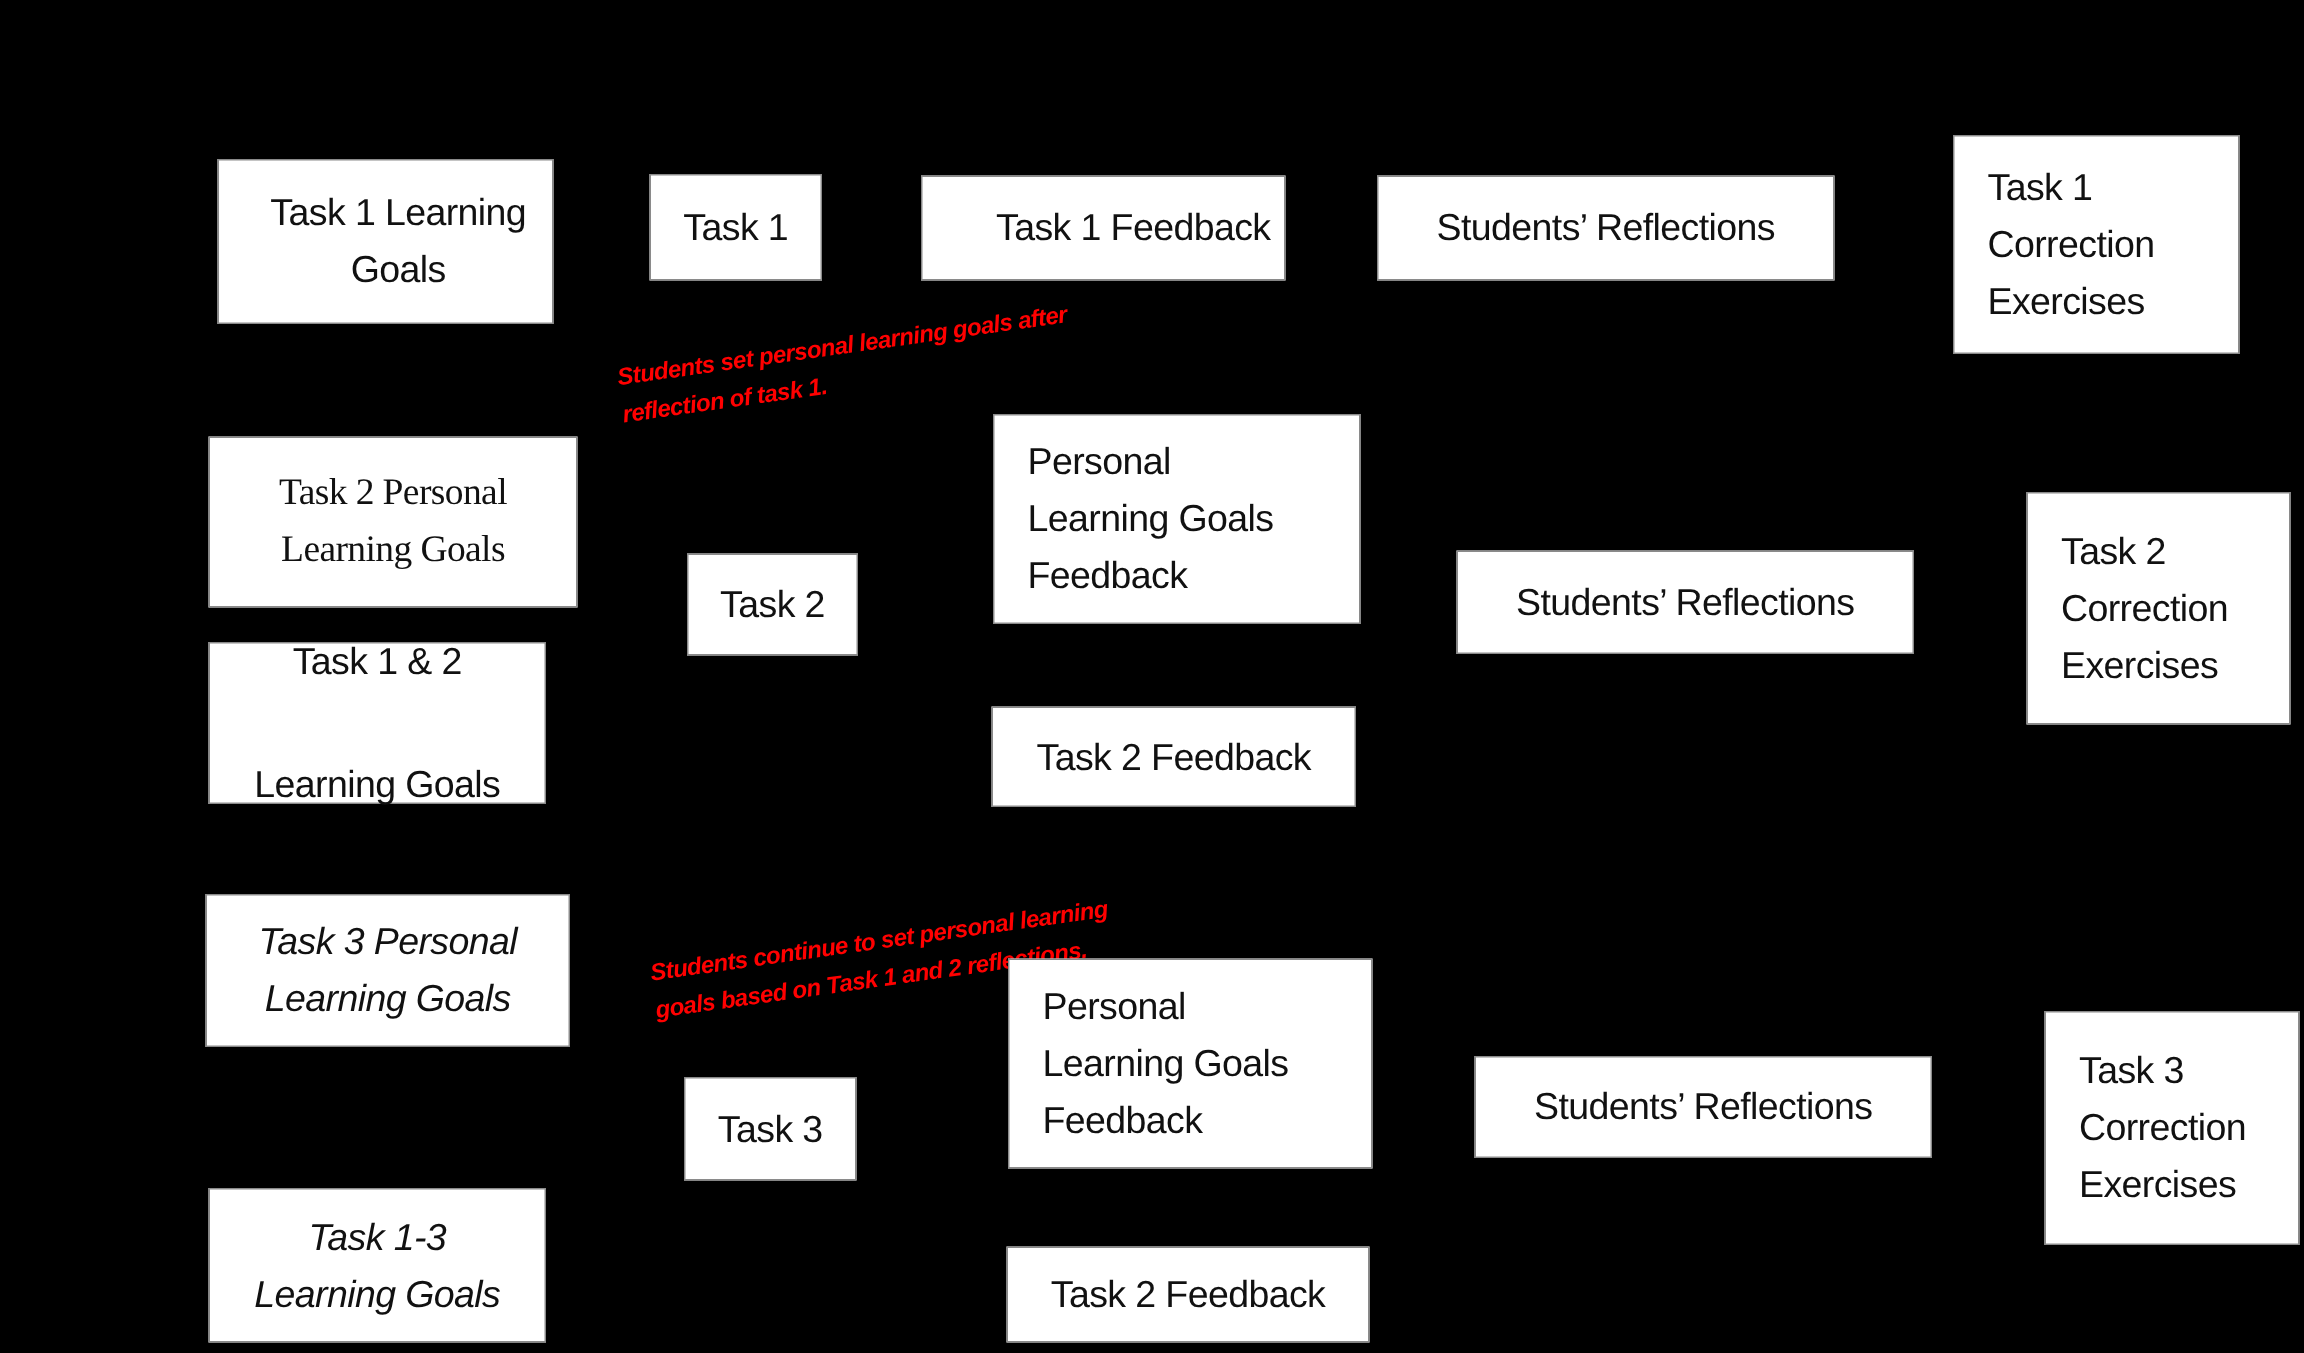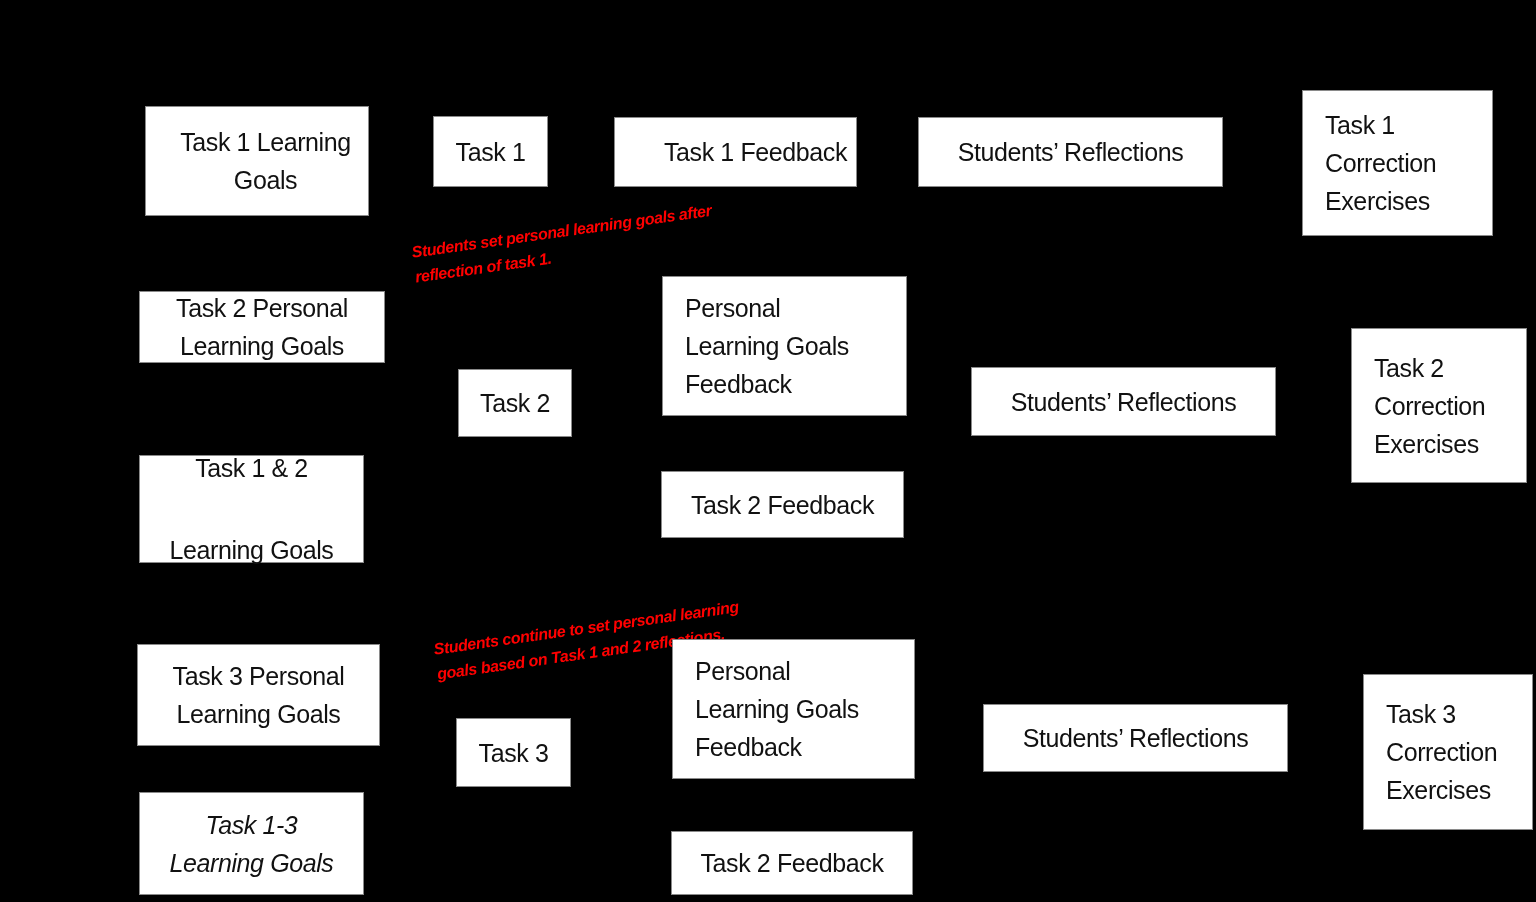--- a/index.html
+++ b/index.html
@@ -39,28 +39,28 @@
     transform-origin: 0 0;
     white-space: nowrap;
   }
   .note span { display: block; }
   
   #b0  { left: 145px;  top: 106px; width: 224px; height: 110px; padding-left: 17px; }
   #b1  { left: 433px;  top: 116px; width: 115px; height: 71px;  }
   #b2  { left: 614px;  top: 117px; width: 243px; height: 70px; padding-left: 40px;  }
   #b3  { left: 918px;  top: 117px; width: 305px; height: 70px;  }
   #b4  { left: 1302px; top: 90px;  width: 191px; height: 146px; }
-  #b5  { left: 139px;  top: 291px; width: 246px; height: 72px; }
+  #b5  { left: 139px;  top: 291px; width: 246px; height: 114px; font-family: Liberation Serif, serif; }
   #b6  { left: 662px;  top: 276px; width: 245px; height: 140px; }
   #b7  { left: 458px;  top: 369px; width: 114px; height: 68px;  }
   #b8  { left: 971px;  top: 367px; width: 305px; height: 69px;  }
   #b9  { left: 1351px; top: 328px; width: 176px; height: 155px; }
-  #b10 { left: 139px;  top: 455px; width: 225px; height: 108px; gap: 44px; }
+  #b10 { left: 139px;  top: 428px; width: 225px; height: 108px; gap: 44px; }
   #b11 { left: 661px;  top: 471px; width: 243px; height: 67px;  }
-  #b12 { left: 137px;  top: 644px; width: 243px; height: 102px; }
+  #b12 { left: 137px;  top: 596px; width: 243px; height: 102px; font-style: italic; }
   #b13 { left: 672px;  top: 639px; width: 243px; height: 140px; }
   #b14 { left: 456px;  top: 718px; width: 115px; height: 69px;  }
   #b15 { left: 983px;  top: 704px; width: 305px; height: 68px;  }
   #b16 { left: 1363px; top: 674px; width: 170px; height: 156px; }
   #b17 { left: 139px;  top: 792px; width: 225px; height: 103px; font-style: italic; }
   #b18 { left: 671px;  top: 831px; width: 242px; height: 64px;  }
   #note0 { left: 410px; top: 240px; }
   #note1 { left: 432px; top: 637px; }
 </style>
 </head>

